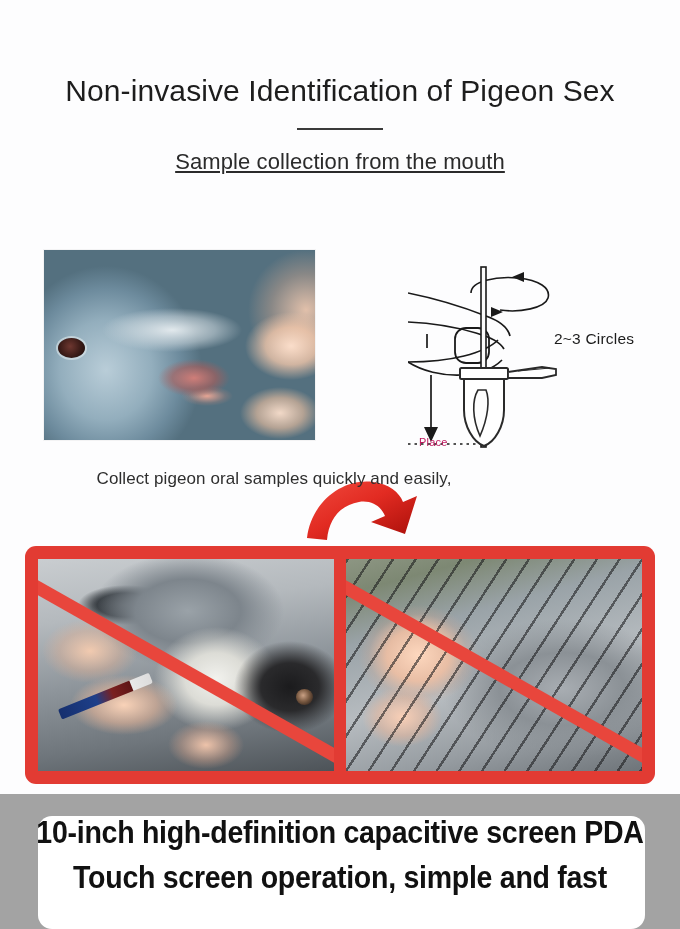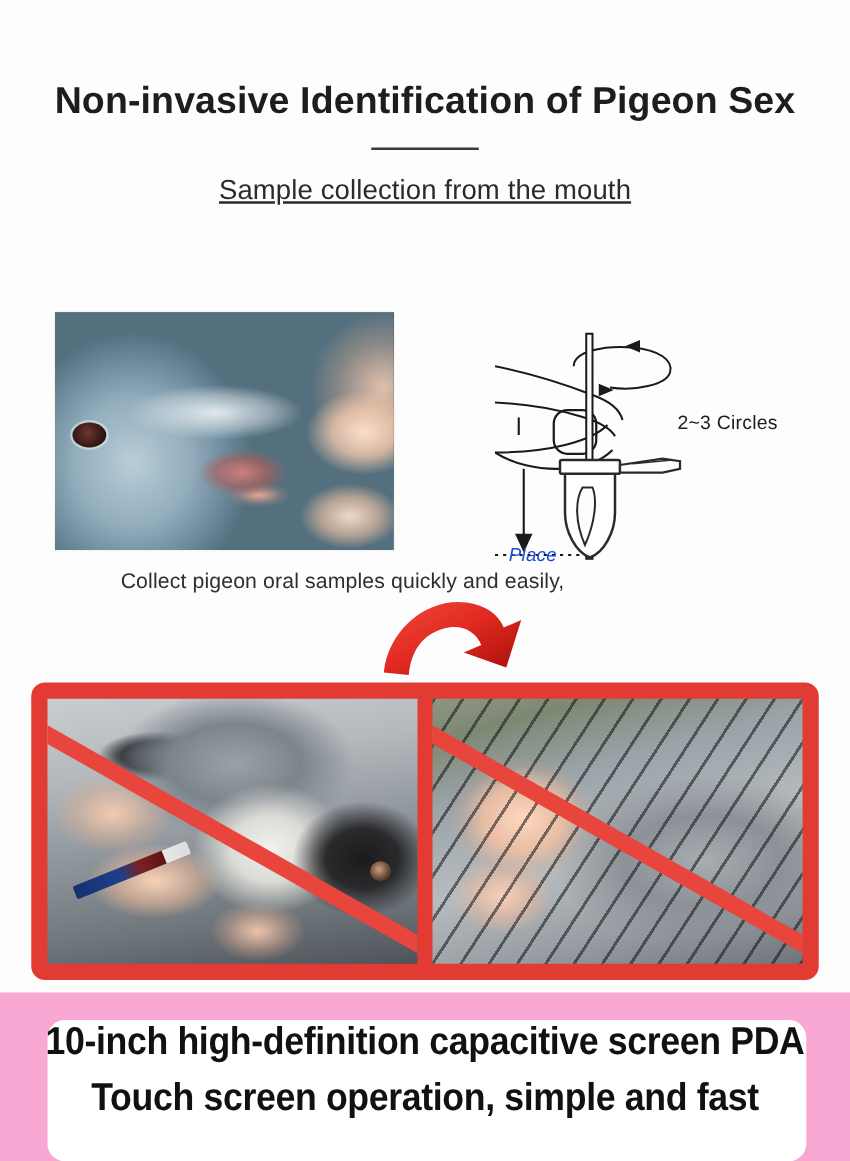--- a/index.html
+++ b/index.html
@@ -26,24 +26,24 @@
 
   
   .header {
     position: absolute;
     left: 0;
     top: 0;
     width: 680px;
     text-align: center;
   }
   .main-title {
-    margin: 6px;
+    margin: 16px;
     padding-top: 58px;
     font-size: 30px;
-    font-weight: 700;
+    font-weight: 400;
     letter-spacing: 0.1px;
     color: #1d1d1d;
     font-family: "Liberation Sans", "DejaVu Sans", sans-serif;
     line-height: 1.15;
   }
   .title-divider {
     width: 86px;
     height: 2px;
     background: #3a3a3a;
     margin: 19px auto 0 auto;
@@ -109,50 +109,49 @@
     position: absolute;
     left: 305px;
     top: 222px;
     width: 116px;
     height: 86px;
   }
 
   
   .swab-diagram {
     position: absolute;
-    left: 396px;
+    left: 408px;
     top: 0;
     width: 252px;
     height: 198px;
   }
   .circles-label {
     position: absolute;
     left: 146px;
     top: 80px;
     font-size: 15.5px;
     color: #1c1c1c;
     white-space: nowrap;
     letter-spacing: 0.2px;
   }
   .place-label {
     position: absolute;
     left: 11px;
     top: 186px;
-    font-size: 15px;
-    color: #1d4ed8;
+    font-size: 11px;
+    color: #be185d;
     white-space: nowrap;
     letter-spacing: 0.2px;
-    font-style: italic;
   }
 
   
   .caption {
     position: absolute;
     left: 0;
-    top: 449px;
+    top: 463px;
     width: 548px;
     text-align: center;
   }
   .caption-line {
     font-size: 17px;
     color: #2e2e2e;
     line-height: 31px;
     letter-spacing: 0.1px;
   }
 
@@ -233,21 +232,21 @@
     background-repeat: no-repeat;
   }
 
   
   .bottom-wrap {
     position: absolute;
     left: 0;
     top: 794px;
     width: 680px;
     height: 135px;
-    background: #f9a8d4;
+    background: #a3a3a3;
   }
   .bottom-panel {
     position: absolute;
     left: 38px;
     top: 22px;
     width: 607px;
     height: 113px;
     background: #ffffff;
     border-radius: 14px;
   }

